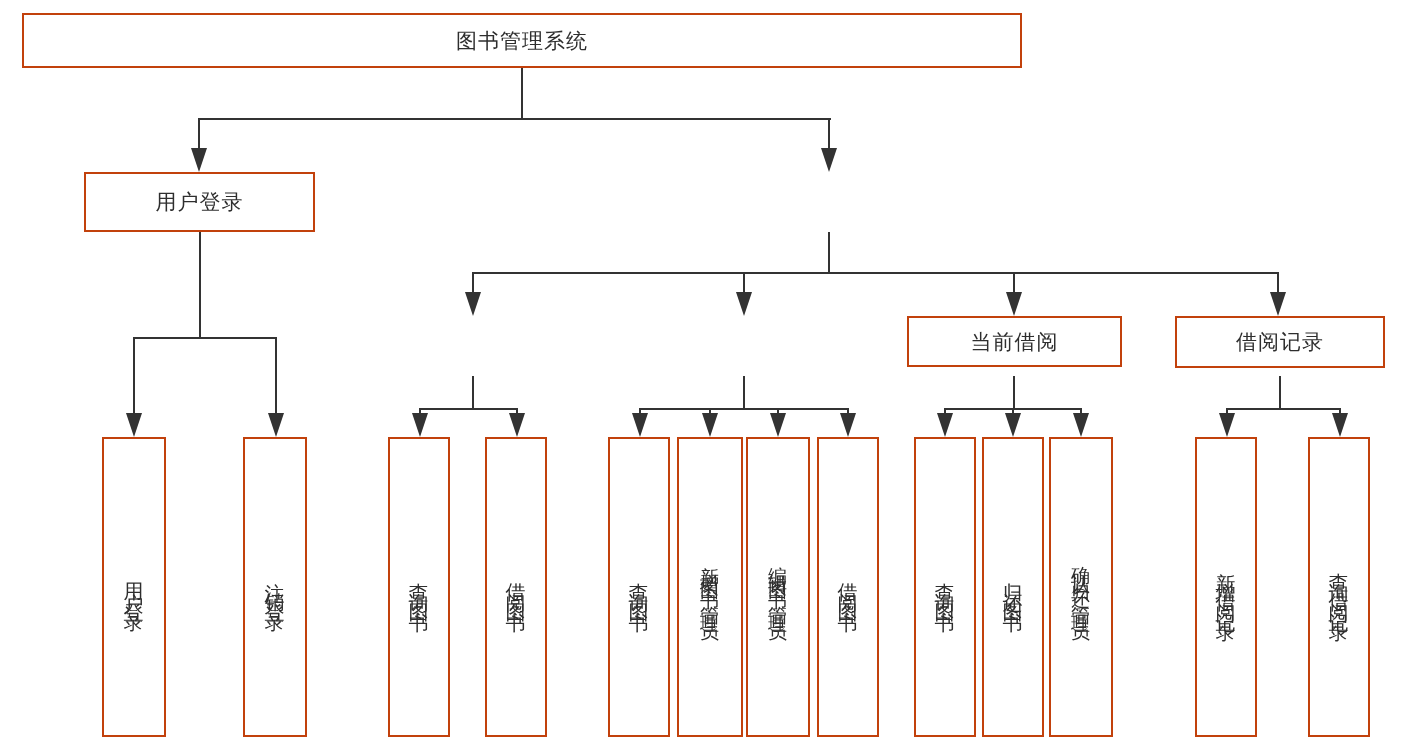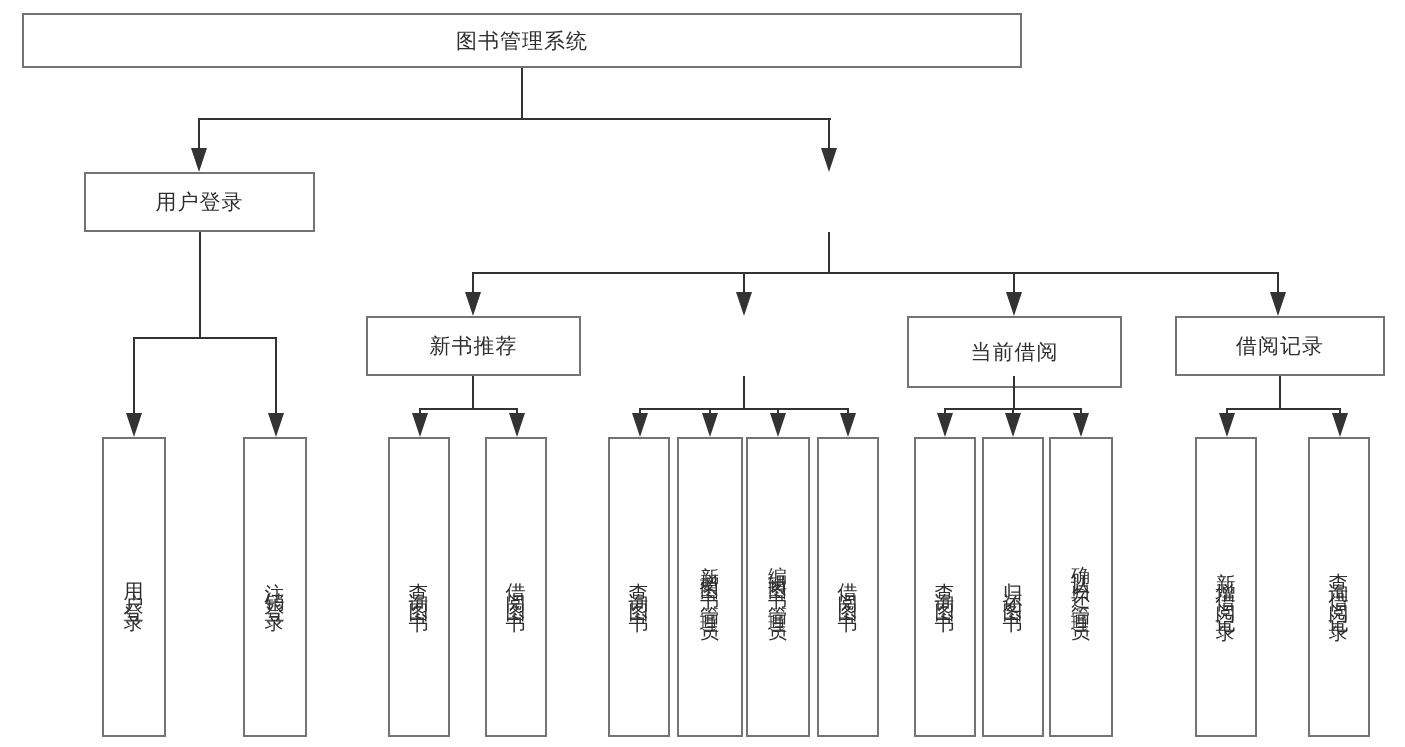--- a/index.html
+++ b/index.html
@@ -7,21 +7,21 @@
     position:relative;
     width:1405px;height:747px;
     background:#ffffff;
     font-family:"Liberation Sans","DejaVu Sans",sans-serif;
     overflow:hidden;
   }
   .box{
     position:absolute;
     box-sizing:border-box;
     background:#ffffff;
-    border:2px solid #737373;
+    border:2px solid #c2410c;
     display:flex;
     align-items:center;
     justify-content:center;
   }
   .hlabel{
     font-size:21px;
     color:#2e2e2e;
     letter-spacing:1px;
     white-space:nowrap;
   }
@@ -82,27 +82,24 @@
   <div class="hline" style="left:473px;top:272px;width:806px"></div>
   <div class="vline" style="left:472px;top:272px;height:20px"></div>
   <div class="ahead" style="left:465px;top:292px"></div>
   <div class="vline" style="left:743px;top:272px;height:20px"></div>
   <div class="ahead" style="left:736px;top:292px"></div>
   <div class="vline" style="left:1013px;top:272px;height:20px"></div>
   <div class="ahead" style="left:1006px;top:292px"></div>
   <div class="vline" style="left:1277px;top:272px;height:20px"></div>
   <div class="ahead" style="left:1270px;top:292px"></div>
 
-  <div class="box" style="left:366px;top:316px;width:215px;height:60px">
-    <span class="hlabel">新书推荐</span>
-  </div>
-  <div class="box" style="left:907px;top:316px;width:215px;height:72px">
+  <div class="box" style="left:907px;top:316px;width:215px;height:51px">
     <span class="hlabel">当前借阅</span>
   </div>
-  <div class="box" style="left:1175px;top:316px;width:210px;height:60px">
+  <div class="box" style="left:1175px;top:316px;width:210px;height:52px">
     <span class="hlabel">借阅记录</span>
   </div>
 
   <div class="vline" style="left:472px;top:376px;height:34px"></div>
   <div class="hline" style="left:420px;top:408px;width:98px"></div>
   <div class="vline" style="left:419px;top:408px;height:5px"></div>
   <div class="ahead" style="left:412px;top:413px"></div>
   <div class="vline" style="left:516px;top:408px;height:5px"></div>
   <div class="ahead" style="left:509px;top:413px"></div>
 

